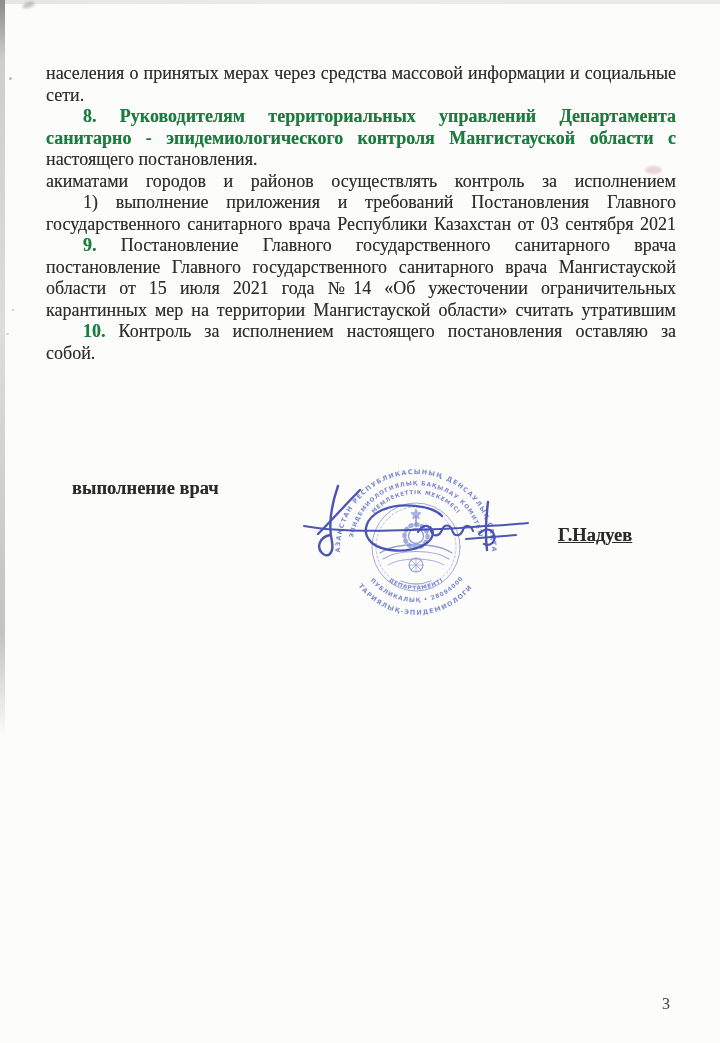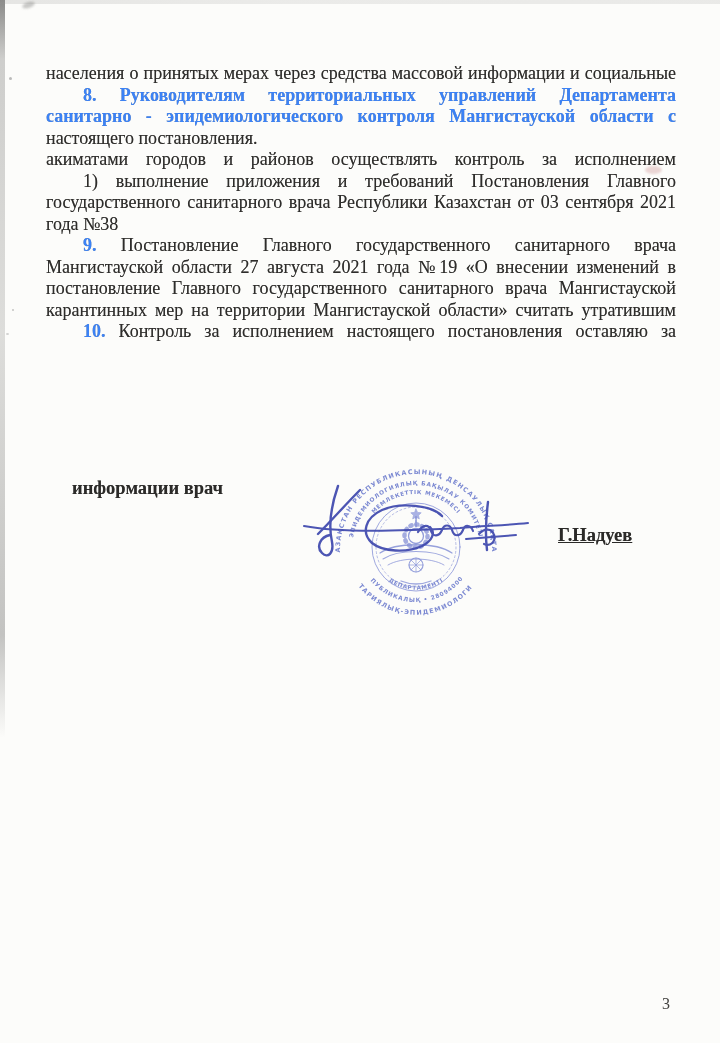--- a/index.html
+++ b/index.html
@@ -40,21 +40,21 @@
     text-shadow:0 0 .5px rgba(60,60,58,.55);
     font-family:Liberation Serif, serif;
   }
   .line{
     height:21.5px;line-height:21.5px;
     text-align:justify;text-align-last:justify;
     overflow:hidden;
   }
   .line.lastleft{text-align-last:left;}
   .line.indent{padding-left:37px;}
-  .b{font-weight:bold;color:#3b82f6;}
+  .b{font-weight:bold;color:#15803d;}
 
   
   .signoff{
     position:absolute;left:72px;top:478px;
     font-weight:bold;font-size:18.5px;line-height:21.8px;color:#2b2a28;
     text-shadow:0 0 .5px rgba(60,60,58,.55);
   }
   .signer-name{
     position:absolute;left:558px;top:525px;
     font-weight:bold;font-size:18.5px;color:#2b2a28;
@@ -84,36 +84,37 @@
 <div class="edge-left"></div>
 <div class="edge-top"></div>
 <div class="corner-mark"></div>
 <div class="speck" style="left:9px;top:77px;width:3px;height:3px;background:rgba(90,90,90,.4);"></div>
 <div class="speck" style="left:12px;top:309px;width:2px;height:2px;background:rgba(90,90,90,.35);"></div>
 <div class="speck" style="left:6px;top:333px;width:3px;height:2px;background:rgba(110,110,110,.3);"></div>
 <div class="smudge-pink"></div>
 
 <div class="doc">
     <div class="line"><span>населения о принятых мерах через средства массовой информации и социальные</span></div>
+    <div class="line lastleft"><span>сети.</span></div>
     <div class="line indent"><span class="b">8. Руководителям территориальных управлений Департамента</span></div>
     <div class="line"><span class="b">санитарно - эпидемиологического контроля Мангистауской области с</span></div>
     <div class="line lastleft"><span>настоящего постановления.</span></div>
     <div class="line"><span>акиматами городов и районов осуществлять контроль за исполнением</span></div>
     <div class="line indent"><span>1) выполнение приложения и требований Постановления Главного</span></div>
     <div class="line"><span>государственного санитарного врача Республики Казахстан от 03 сентября 2021</span></div>
-    <div class="line lastleft"><span>года №38</span></div>
     <div class="line indent"><span class="b">9.</span><span> Постановление Главного государственного санитарного врача</span></div>
-    <div class="line"><span>Мангистауской области 27 августа 2021 года №19 «О внесении изменений в</span></div>
     <div class="line"><span>постановление Главного государственного санитарного врача Мангистауской</span></div>
+    <div class="line"><span>области от 15 июля 2021 года №14 «Об ужесточении ограничительных</span></div>
     <div class="line"><span>карантинных мер на территории Мангистауской области» считать утратившим</span></div>
     <div class="line indent"><span class="b">10.</span><span> Контроль за исполнением настоящего постановления оставляю за</span></div>
+    <div class="line lastleft"><span>собой.</span></div>
   </div>
 
 <div class="signoff">
-  <div>информации врач</div>
+  <div>выполнение врач</div>
 </div>
 <div class="signer-name">Г.Надуев</div>
 
 <svg class="stamp" viewBox="0 0 170 168" aria-hidden="true">
   <defs>
     <path id="r-o-top" d="M 9,91 A 76,76 0 1 1 161,91" fill="none"></path>
     <path id="r-o-bot" d="M 29,129 A 72,72 0 0 0 141,129" fill="none"></path>
     <path id="r-m-top" d="M 21,90 A 64,64 0 1 1 149,90" fill="none"></path>
     <path id="r-m-bot" d="M 39,121 A 59,59 0 0 0 131,121" fill="none"></path>
     <path id="r-i-top" d="M 31,89 A 54,54 0 1 1 139,89" fill="none"></path>

